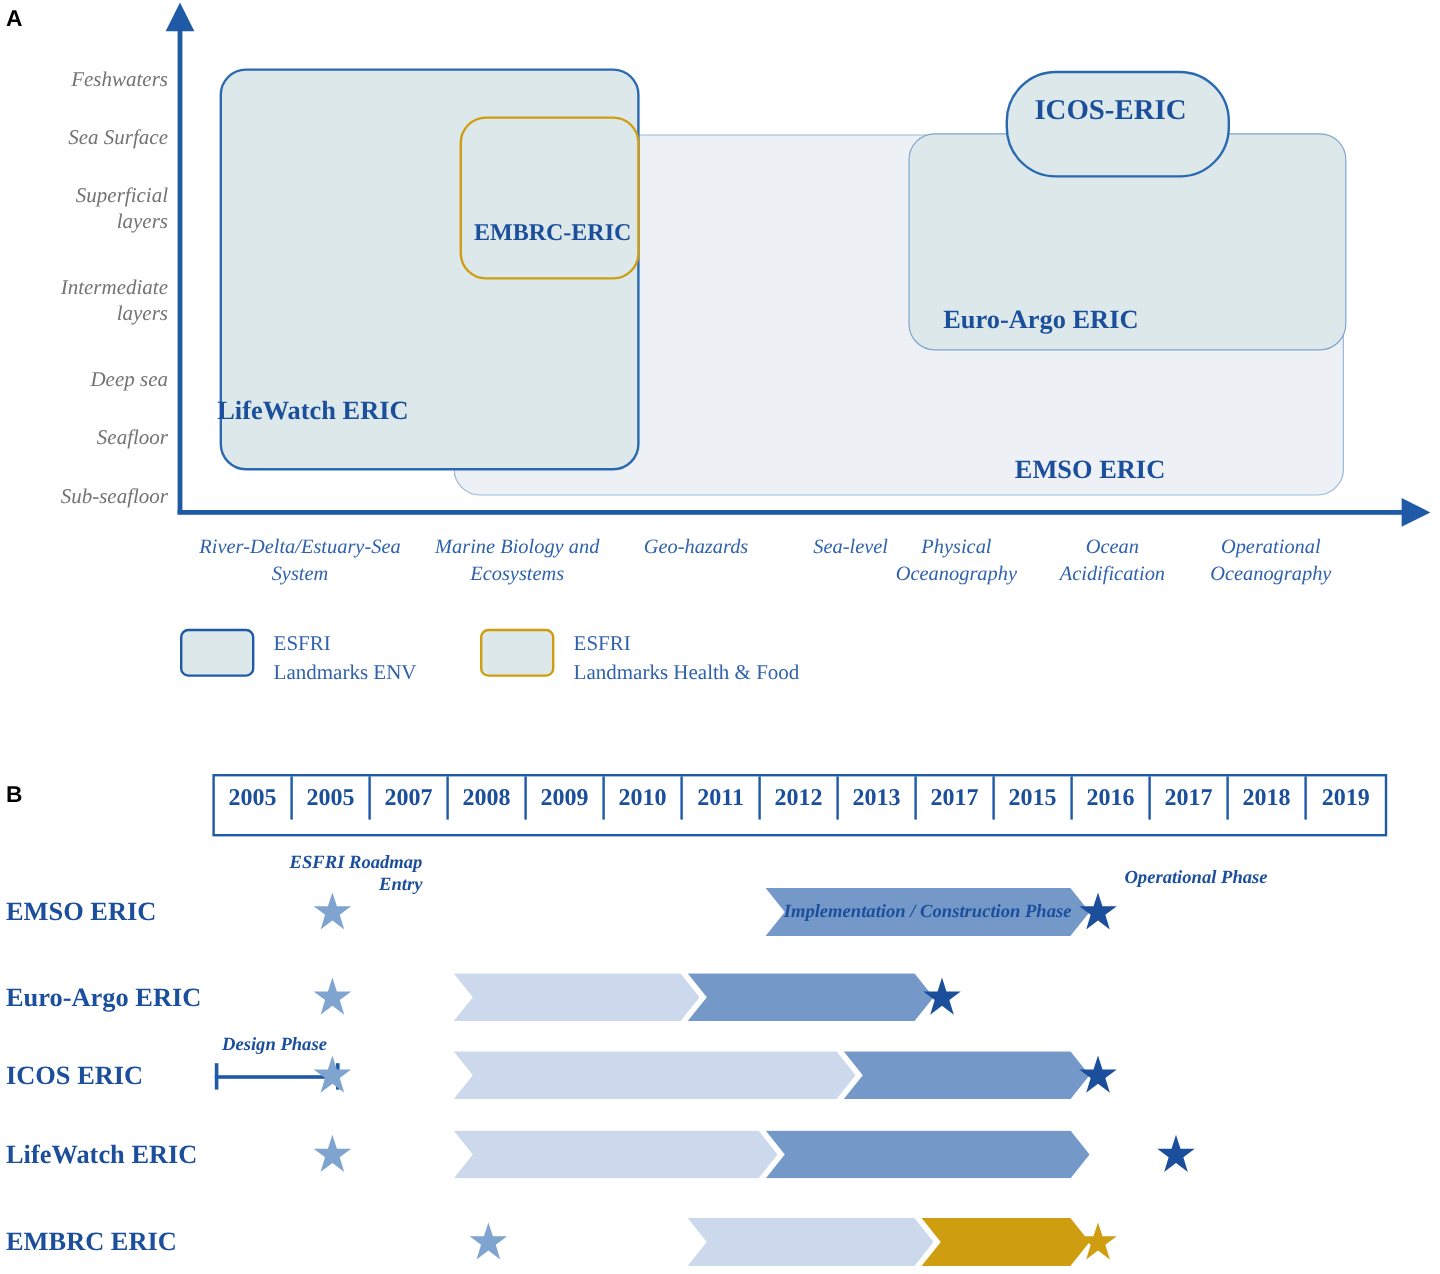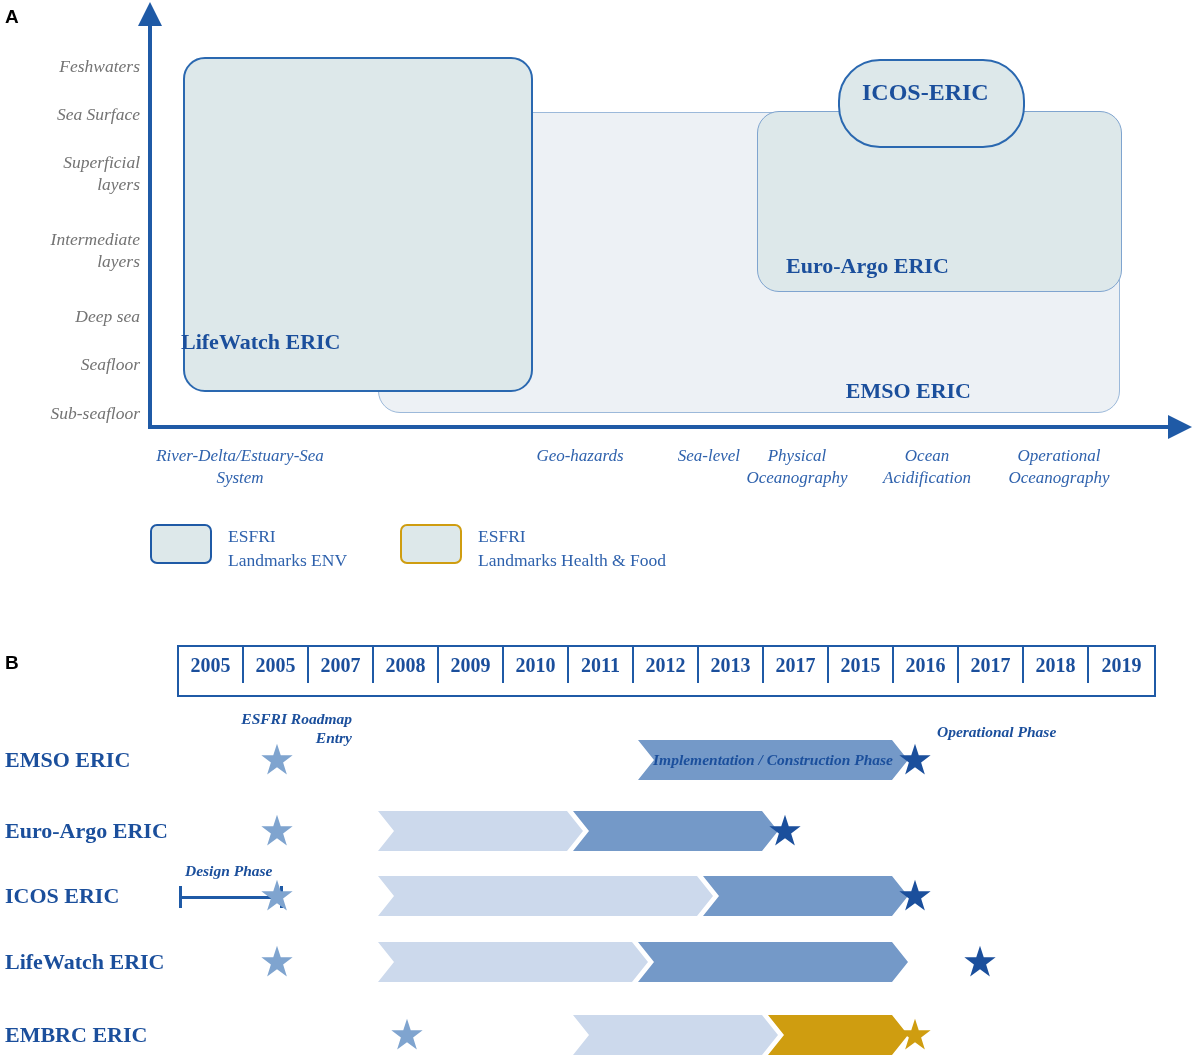--- a/index.html
+++ b/index.html
@@ -108,28 +108,34 @@
   <div class="vbox" style="left:757px;top:111px;width:365px;height:181px;
               background:#dde8ea;border:1.6px solid #7fa4cf;border-radius:22px;">
     <div class="vlabel" style="left:28px;bottom:12px;">Euro-Argo ERIC</div>
   </div>
 
   <div class="vbox" style="left:183px;top:57px;width:350px;height:335px;
               background:#dde8ea;border:2.2px solid #2a68b0;border-radius:22px;">
     <div class="vlabel" style="left:-4px;bottom:35px;">LifeWatch ERIC</div>
   </div>
 
+  <div class="vbox" style="left:383px;top:97px;width:150px;height:136px;
+              background:#dde8ea;border:2.4px solid #cf9d10;border-radius:22px;">
+    <div class="vlabel" style="left:10px;bottom:25px;font-size:20px;">EMBRC-ERIC</div>
+  </div>
 
   <div class="vbox" style="left:838px;top:59px;width:187px;height:89px;
               background:#dde8ea;border:2.4px solid #2a68b0;border-radius:42px;">
     <div class="vlabel" style="left:22px;top:18px;font-size:24px;">ICOS-ERIC</div>
   </div>
 
-  <div class="xlabel" style="left:134px;top:445px;width:212px;white-space:pre-line;">River-Delta/Estuary-Sea
+  <div class="xlabel" style="left:144px;top:445px;width:212px;white-space:pre-line;">River-Delta/Estuary-Sea
 System</div>
+  <div class="xlabel" style="left:341px;top:445px;width:180px;white-space:pre-line;">Marine Biology and
+Ecosystems</div>
   <div class="xlabel" style="left:515px;top:445px;width:130px;white-space:pre-line;">Geo-hazards</div>
   <div class="xlabel" style="left:636px;top:445px;width:104px;white-space:pre-line;text-align:right;">Sea-level</div>
   <div class="xlabel" style="left:722px;top:445px;width:150px;white-space:pre-line;">Physical
 Oceanography</div>
   <div class="xlabel" style="left:862px;top:445px;width:130px;white-space:pre-line;">Ocean
 Acidification</div>
   <div class="xlabel" style="left:984px;top:445px;width:150px;white-space:pre-line;">Operational
 Oceanography</div>
 
   <div id="legendA">

